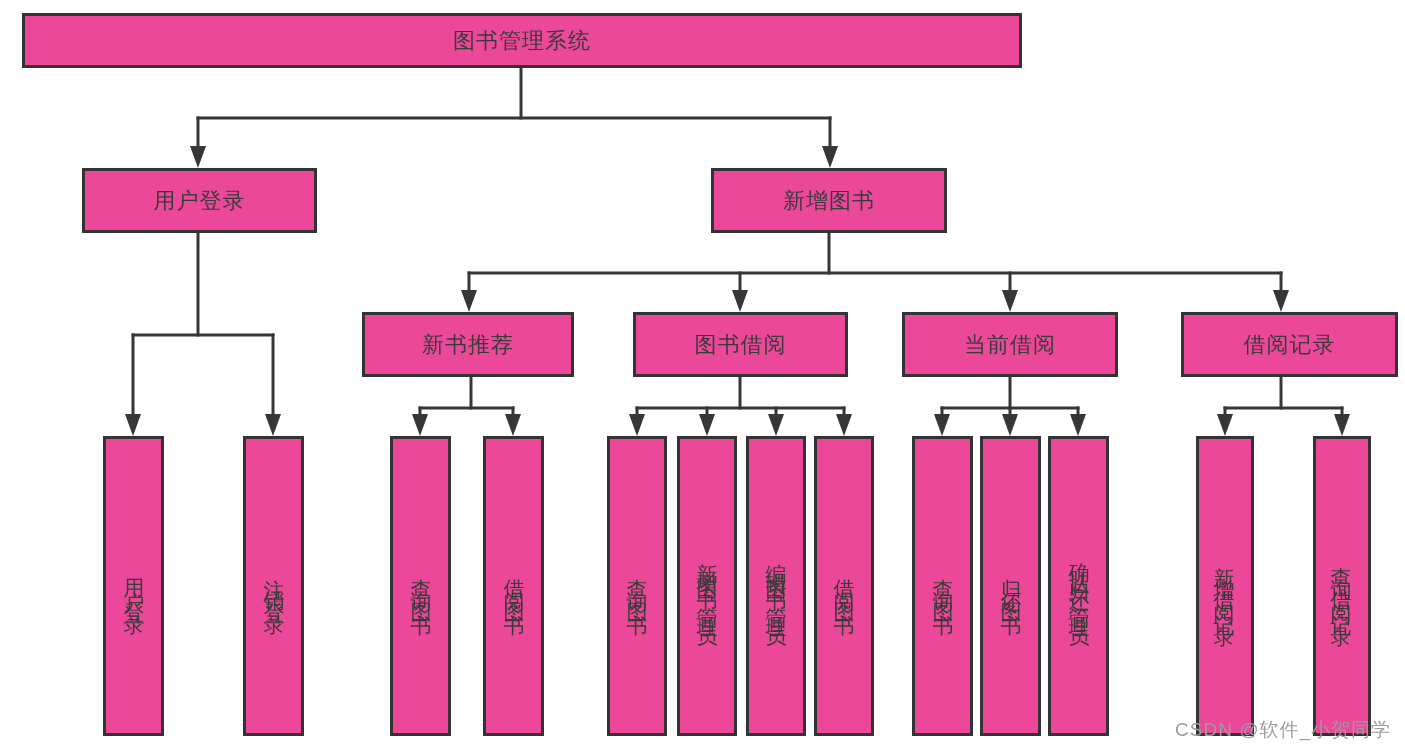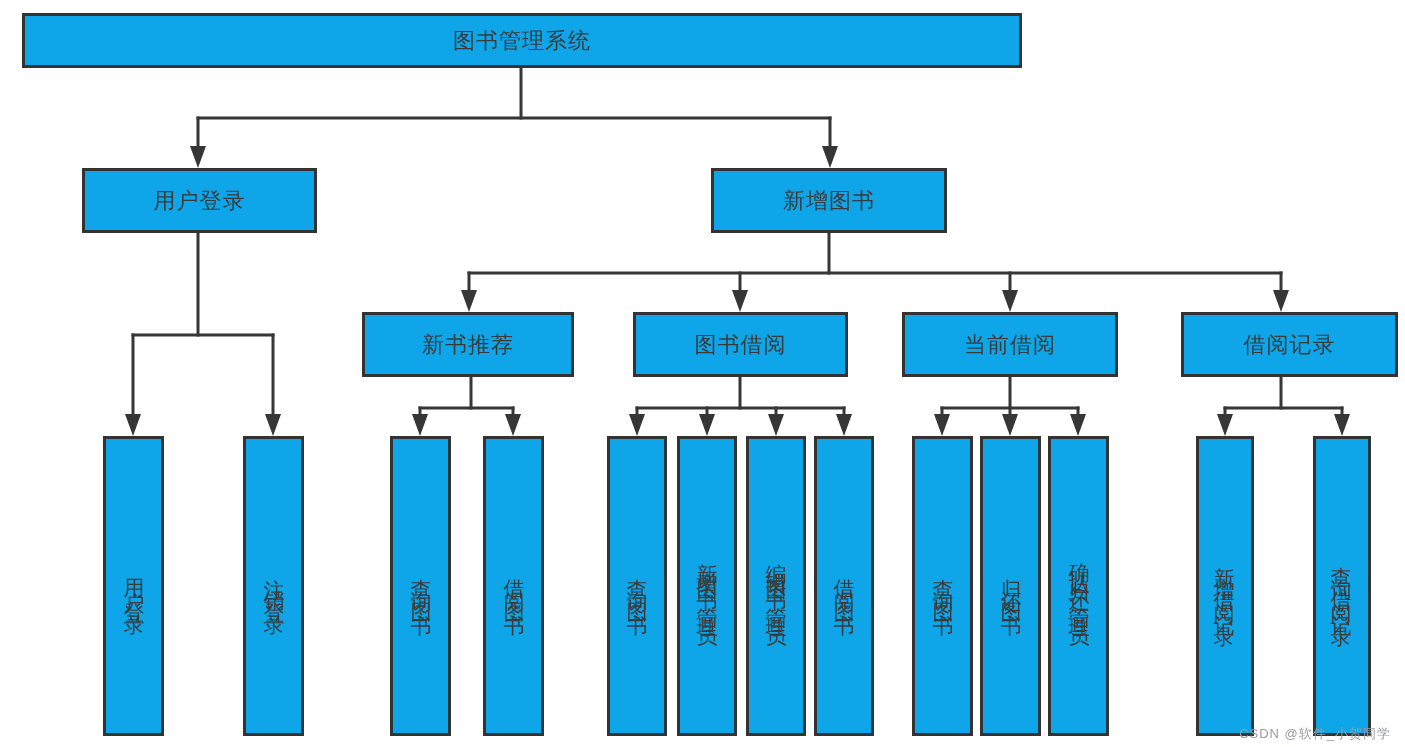--- a/index.html
+++ b/index.html
@@ -10,40 +10,40 @@
     font-family:"Liberation Sans", sans-serif;
     overflow:hidden;
   }
   #connectors{position:absolute;left:0;top:0;width:1405px;height:747px;}
   #connectors line{stroke:#363636;stroke-width:3;stroke-linecap:square;}
   #connectors polygon{fill:#363636;stroke:none;}
   .box{
     position:absolute;
     box-sizing:border-box;
     border:3px solid #333333;
-    background:#0ea5e9;
+    background:#ec4899;
     color:#3a3a3a;
   }
   .box-h{
     display:flex;align-items:center;justify-content:center;
     font-size:22px;letter-spacing:1px;
   }
   .box-v{
     writing-mode:vertical-rl;
     text-orientation:mixed;
     text-align:center;
     line-height:54px;
     font-size:21px;
     letter-spacing:12px;
   }
   .box-v.long{letter-spacing:9px;}
   #watermark{
     position:absolute;
     right:14px;bottom:4px;
-    font-size:13px;
+    font-size:19px;
     color:#9b9ca2;
     letter-spacing:1px;
     white-space:nowrap;
     z-index:5;
     margin-left:14px;
   }
 </style>
 </head>
 <body>
 

